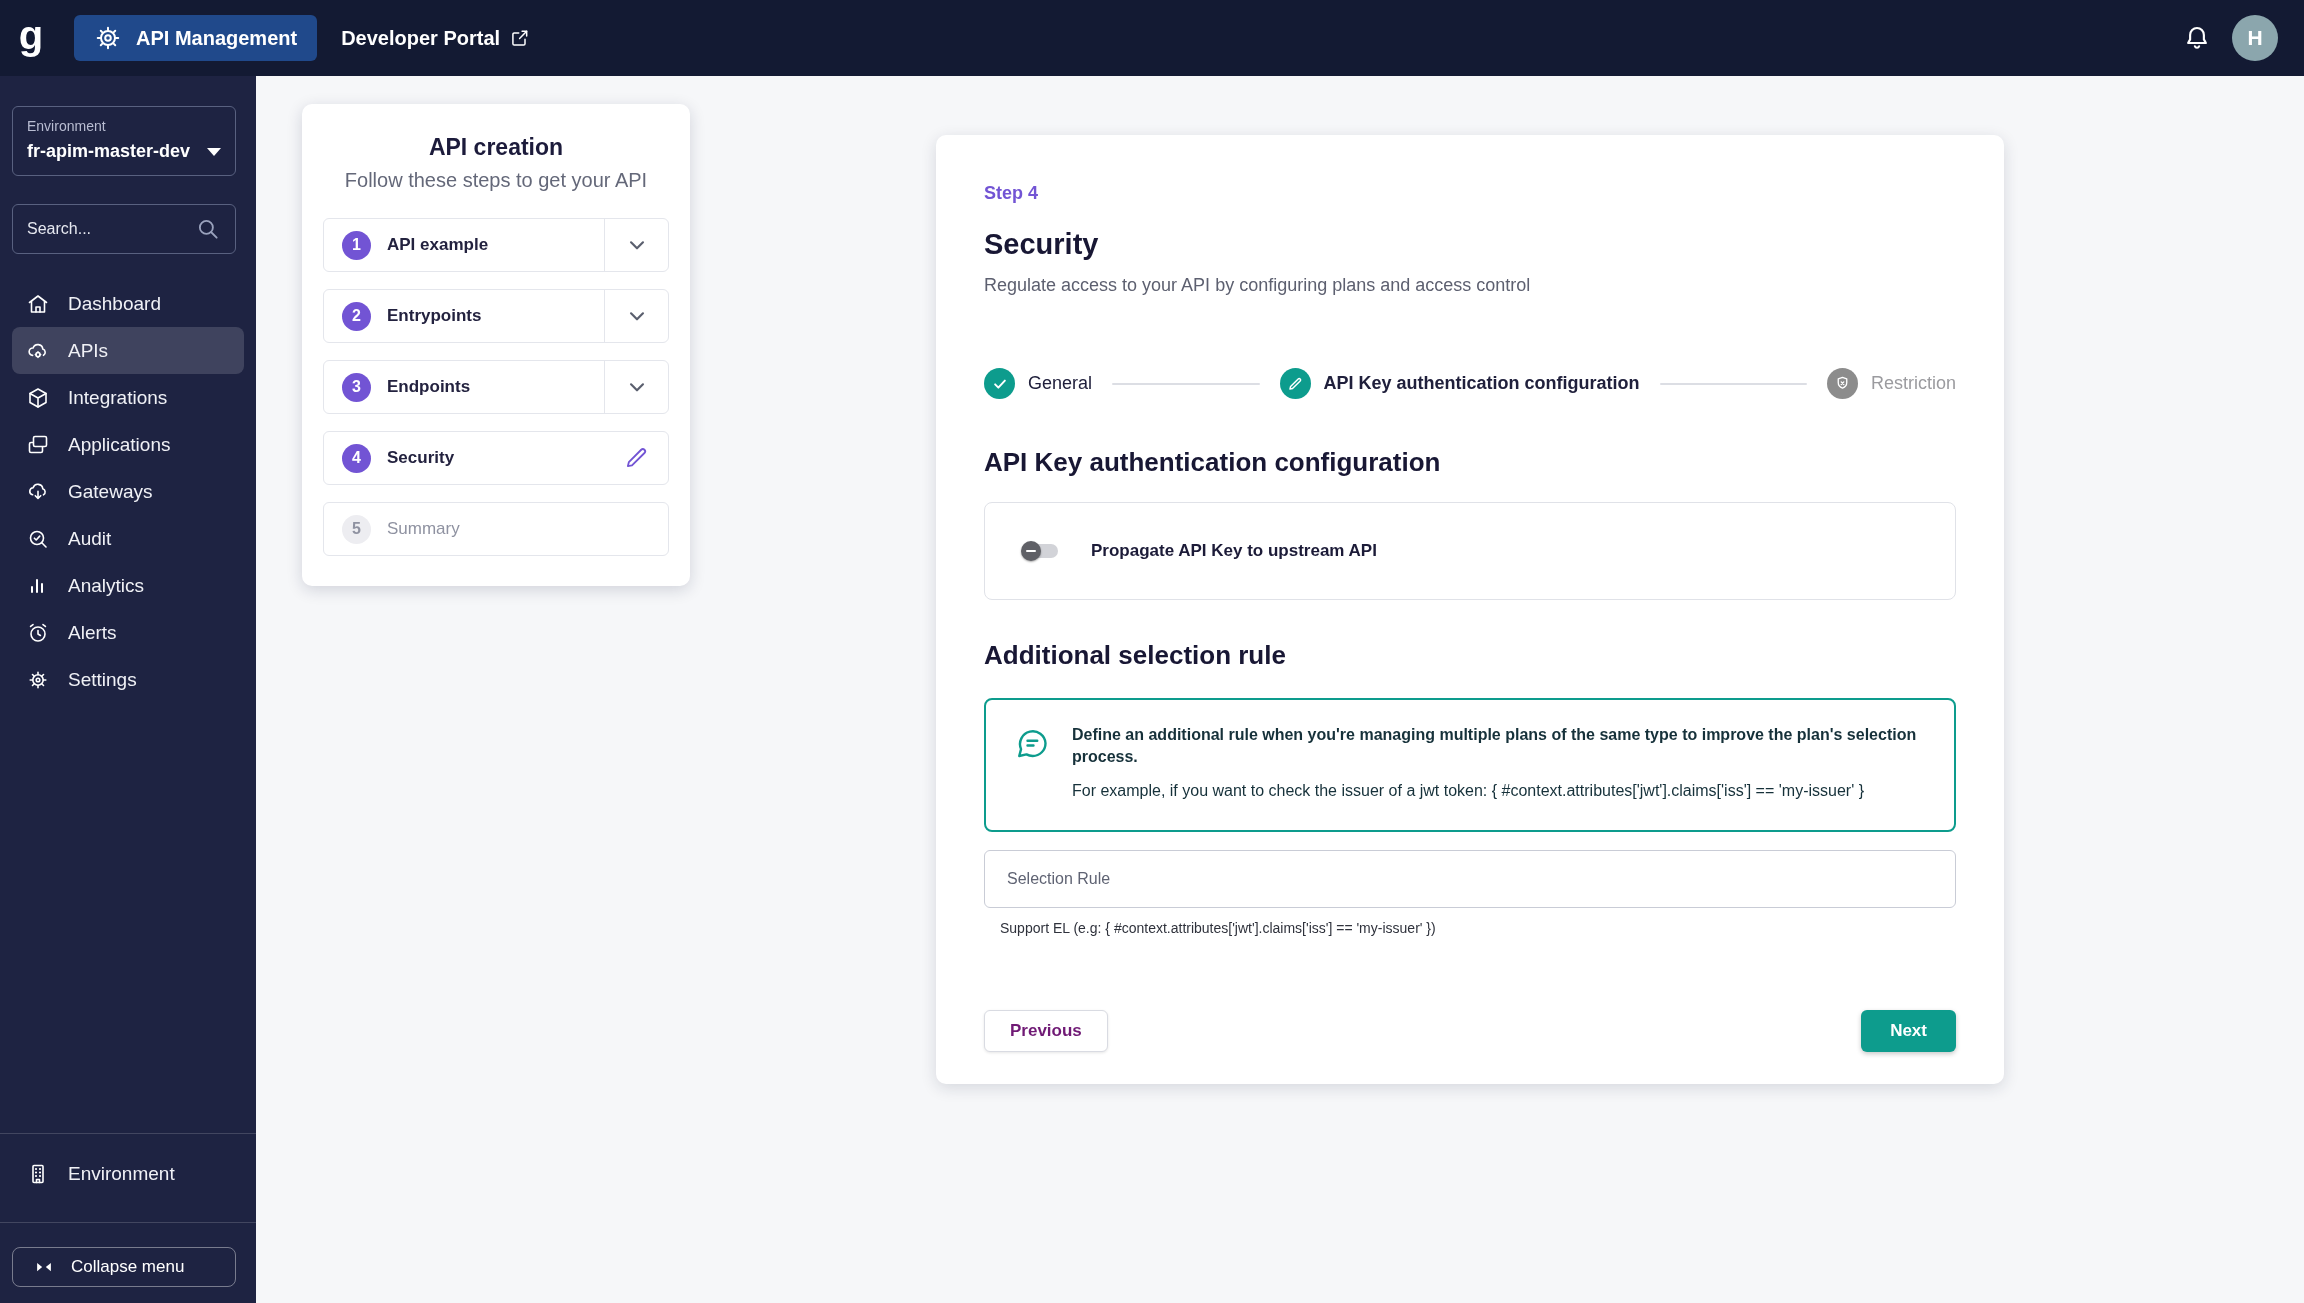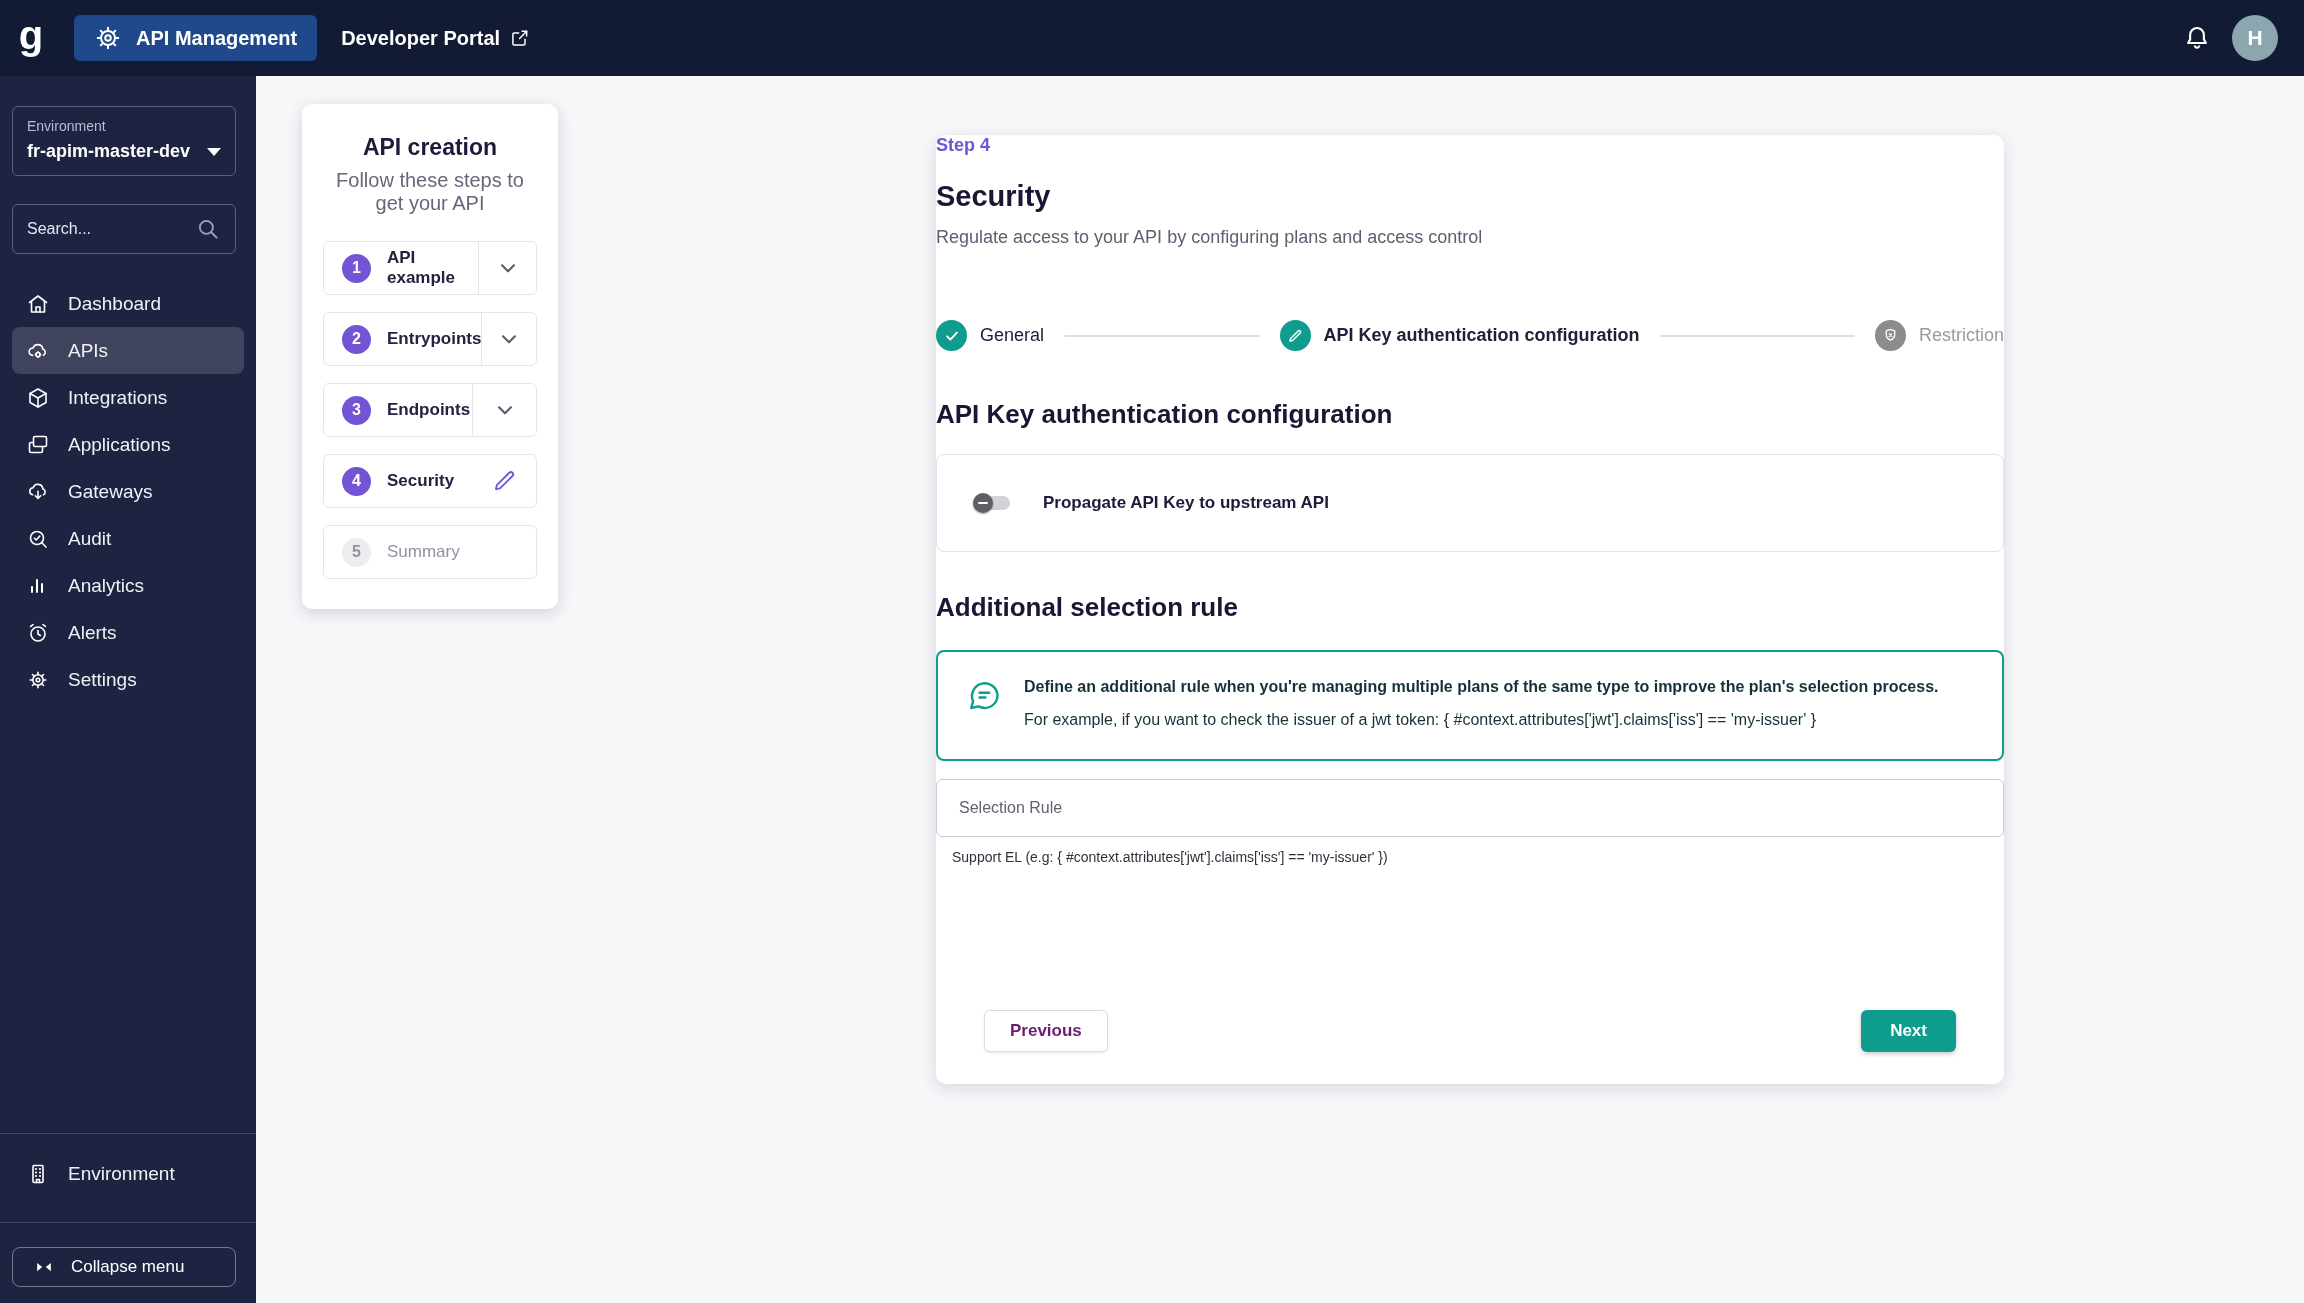--- a/index.html
+++ b/index.html
@@ -84,21 +84,21 @@
   .collapse-btn {
     position:absolute; top:1171px; left:12px; right:20px; height:40px;
     border:1px solid rgba(255,255,255,.4); border-radius:8px;
     background:transparent; color:#fff; font-size:17px; font-weight:500;
     display:flex; align-items:center; gap:16px; padding:0 20px;
     cursor:pointer; font-family:inherit;
   }
 
   
   .creation-card {
-    position:absolute; left:302px; top:104px; width:256px;
+    position:absolute; left:302px; top:104px; width:388px;
     background:#fff; border-radius:10px;
     box-shadow:0 4px 16px rgba(20,25,60,.16);
     padding:30px 21px 30px;
   }
   .creation-title { font-size:23px; font-weight:700; text-align:center; color:#1c1b3b; }
   .creation-sub { font-size:20px; color:#646879; text-align:center; margin-top:8px; }
   .steps-list { margin-top:26px; display:flex; flex-direction:column; gap:17px; }
   .step-row {
     display:flex; align-items:center; border:1px solid #e4e6ec; border-radius:6px;
     height:54px; padding-left:18px; background:#fff; cursor:pointer;
@@ -117,20 +117,21 @@
   .step-right.no-sep { border-left:none; color:#7254d4; }
   .step-row.disabled { cursor:default; }
   .step-row.disabled .step-badge { background:#ededf1; color:#8f92a1; }
   .step-row.disabled .step-label { color:#8f92a1; font-weight:500; }
 
   
   .main-card {
     position:absolute; left:936px; top:135px; width:1068px; height:949px;
     background:#fff; border-radius:10px;
     box-shadow:0 4px 16px rgba(20,25,60,.14);
+    padding:48px;
   }
   .step-chip { color:#7254d4; font-size:18px; font-weight:700; }
   .sec-title { font-size:29px; font-weight:700; color:#181734; margin-top:24px; }
   .sec-sub { font-size:18px; color:#5d6070; margin-top:14px; }
 
   .substepper { display:flex; align-items:center; margin-top:72px; }
   .substep { display:flex; align-items:center; gap:13px; flex:0 0 auto; }
   .scircle {
     width:31px; height:31px; border-radius:50%; flex:0 0 auto;
     display:flex; align-items:center; justify-content:center; color:#fff;

